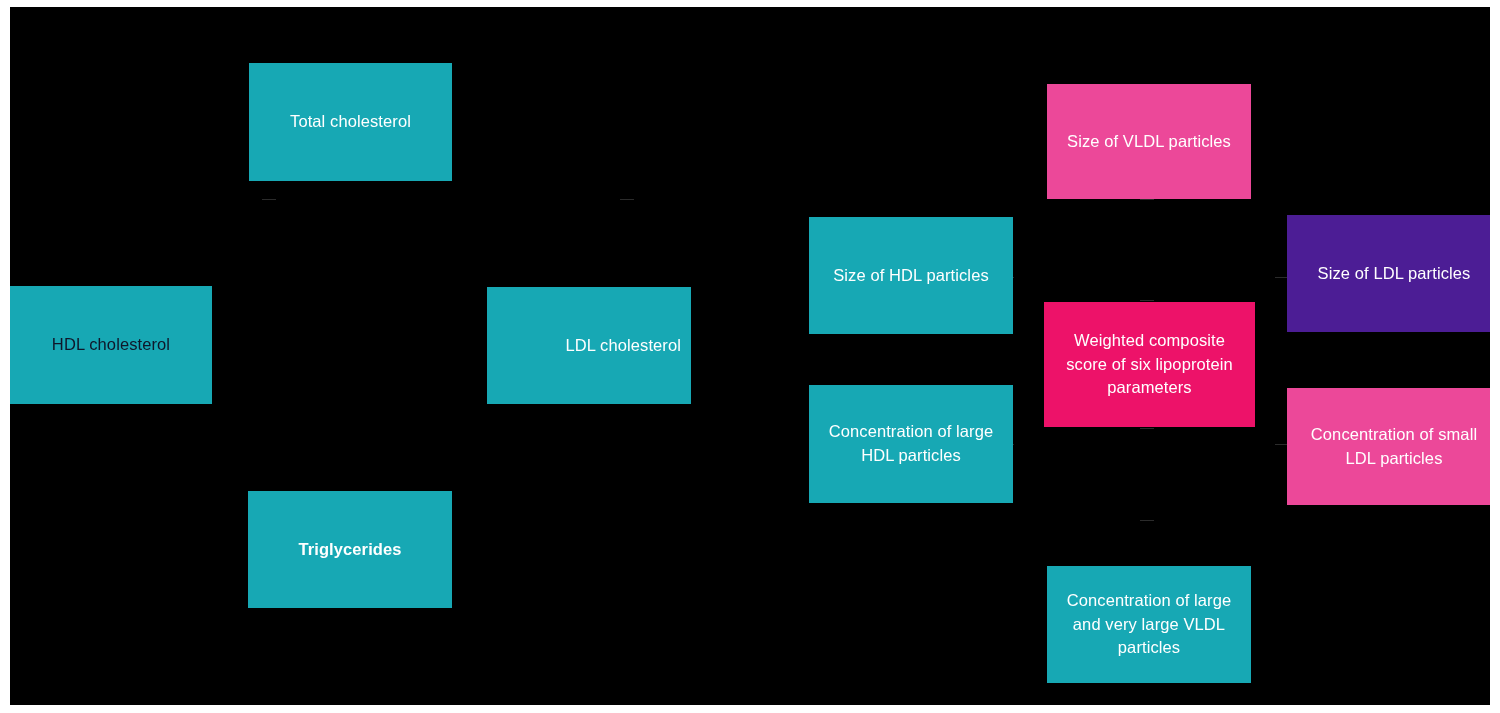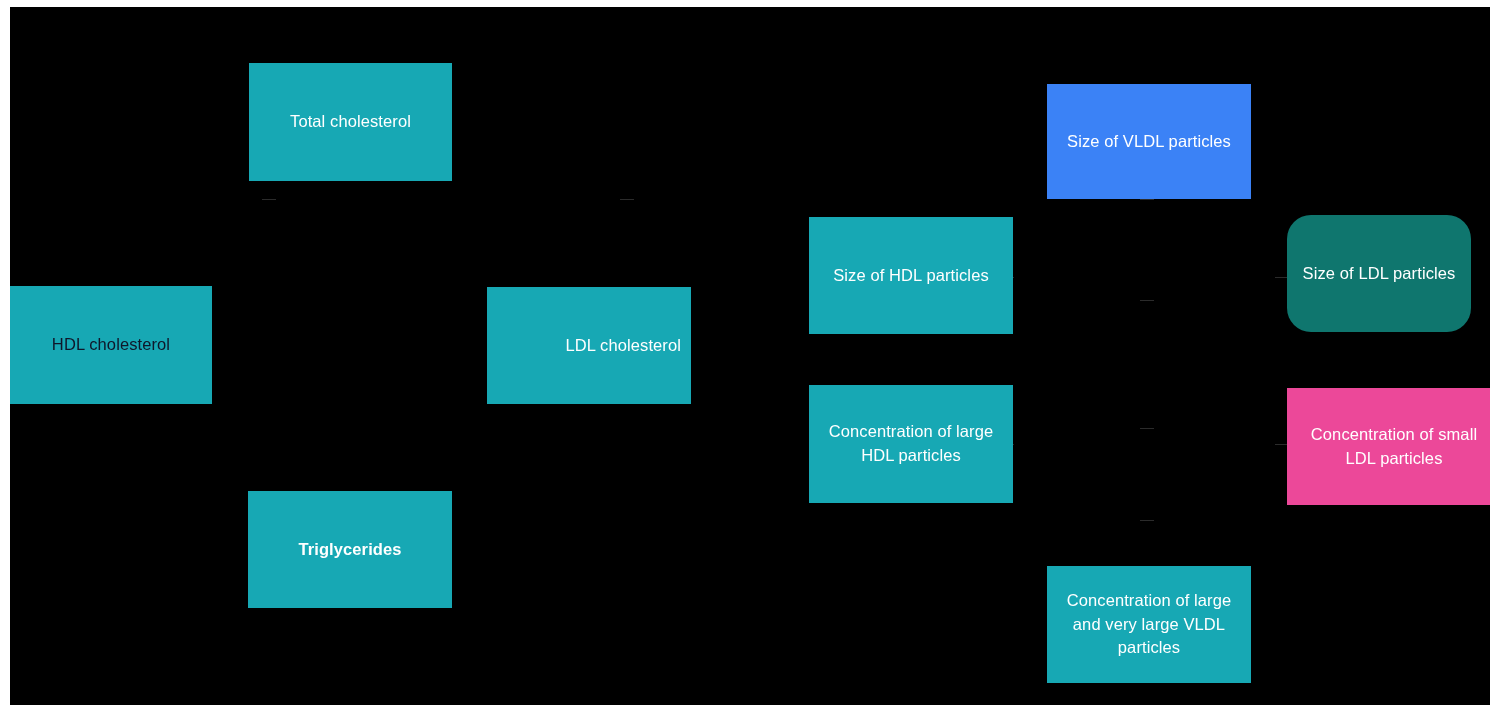--- a/index.html
+++ b/index.html
@@ -68,28 +68,31 @@
       </div>
       <div class="node teal" style="left: 0px; top: 279px; width: 202px; height: 118px; background: rgb(23, 168, 180); color: #0f172a;">
         <span class="label">HDL cholesterol</span>
       </div>
       <div class="node teal" style="left: 477px; top: 280px; width: 204px; height: 117px; background: rgb(23, 168, 180); color: rgb(255, 255, 255); text-align: right;">
         <span class="label">LDL cholesterol</span>
       </div>
       <div class="node teal" style="left: 238px; top: 484px; width: 204px; height: 117px; background: rgb(23, 168, 180); color: rgb(255, 255, 255); font-weight: bold;">
         <span class="label">Triglycerides</span>
       </div>
-      <div class="node teal" style="left: 1037px; top: 77px; width: 204px; height: 115px; background: #3b82f6; color: rgb(255, 255, 255);">
+      <div class="node teal" style="left: 1037px; top: 77px; width: 204px; height: 115px; background: #ec4899; color: rgb(255, 255, 255);">
         <span class="label">Size of VLDL particles</span>
       </div>
       <div class="node teal" style="left: 799px; top: 210px; width: 204px; height: 117px; background: rgb(23, 168, 180); color: rgb(255, 255, 255);">
         <span class="label">Size of HDL particles</span>
       </div>
-      <div class="node teal" style="left: 1277px; top: 208px; width: 184px; height: 117px; background: #0f766e; color: rgb(255, 255, 255); border-radius: 24px;">
+      <div class="node teal" style="left: 1277px; top: 208px; width: 214px; height: 117px; background: #4c1d95; color: rgb(255, 255, 255);">
         <span class="label">Size of LDL particles</span>
+      </div>
+      <div class="node pink" style="left: 1034px; top: 295px; width: 211px; height: 125px; background: rgb(237, 18, 105); color: rgb(255, 255, 255);">
+        <span class="label">Weighted composite score of six lipoprotein parameters</span>
       </div>
       <div class="node teal" style="left: 799px; top: 378px; width: 204px; height: 118px; background: rgb(23, 168, 180); color: rgb(255, 255, 255);">
         <span class="label">Concentration of large HDL particles</span>
       </div>
       <div class="node teal" style="left: 1277px; top: 381px; width: 214px; height: 117px; background: #ec4899; color: rgb(255, 255, 255);">
         <span class="label">Concentration of small LDL particles</span>
       </div>
       <div class="node teal" style="left: 1037px; top: 515px; width: 204px; height: 117px; background: rgb(23, 168, 180); color: rgb(255, 255, 255); margin-top: 44px;">
         <span class="label">Concentration of large and very large VLDL particles</span>
       </div>

